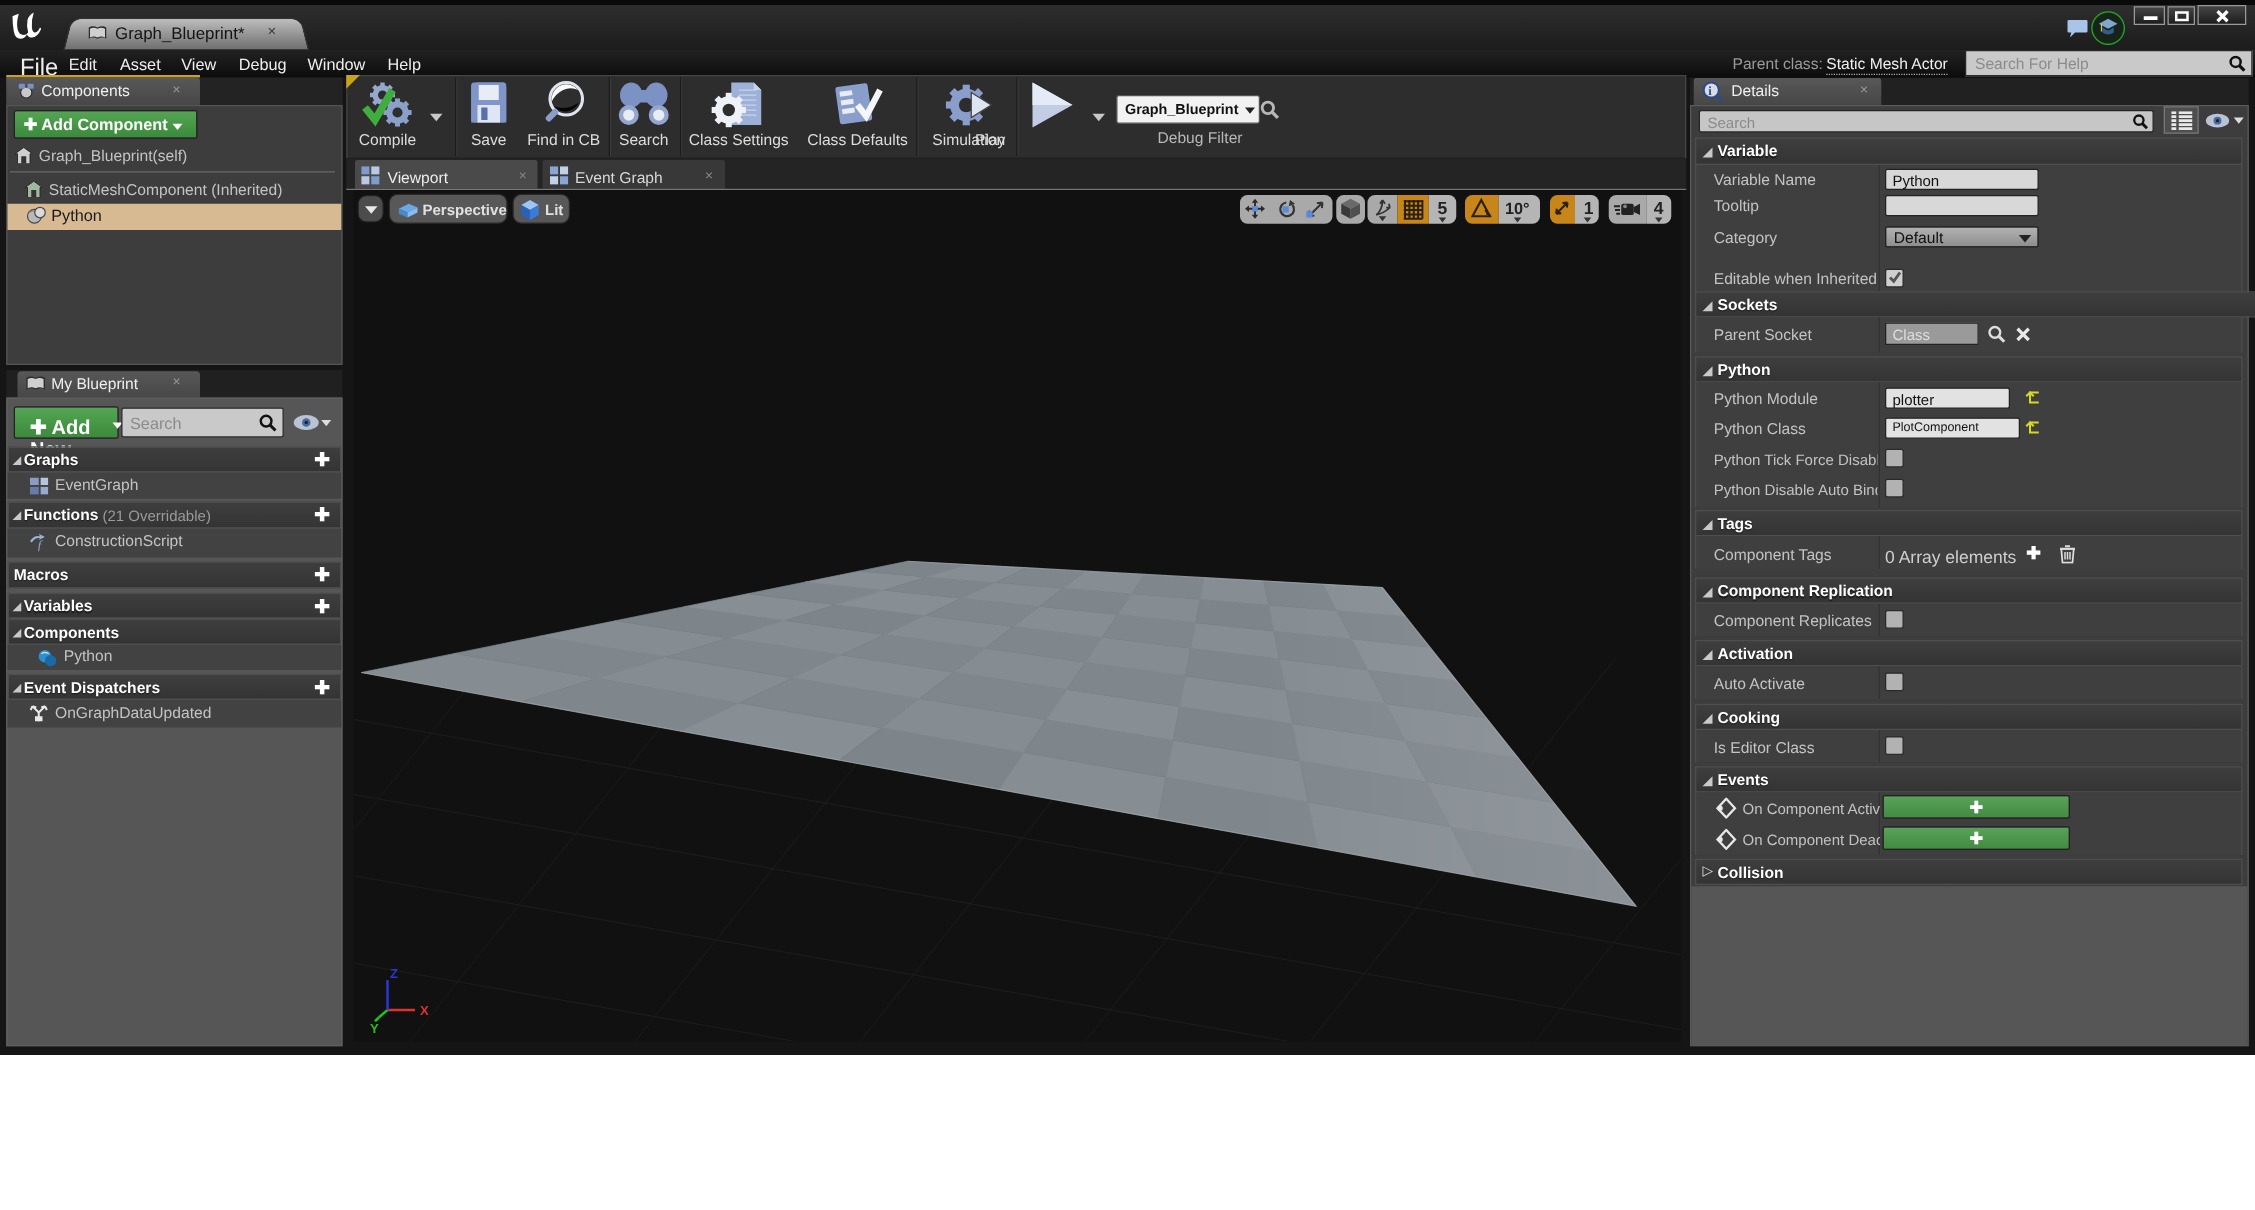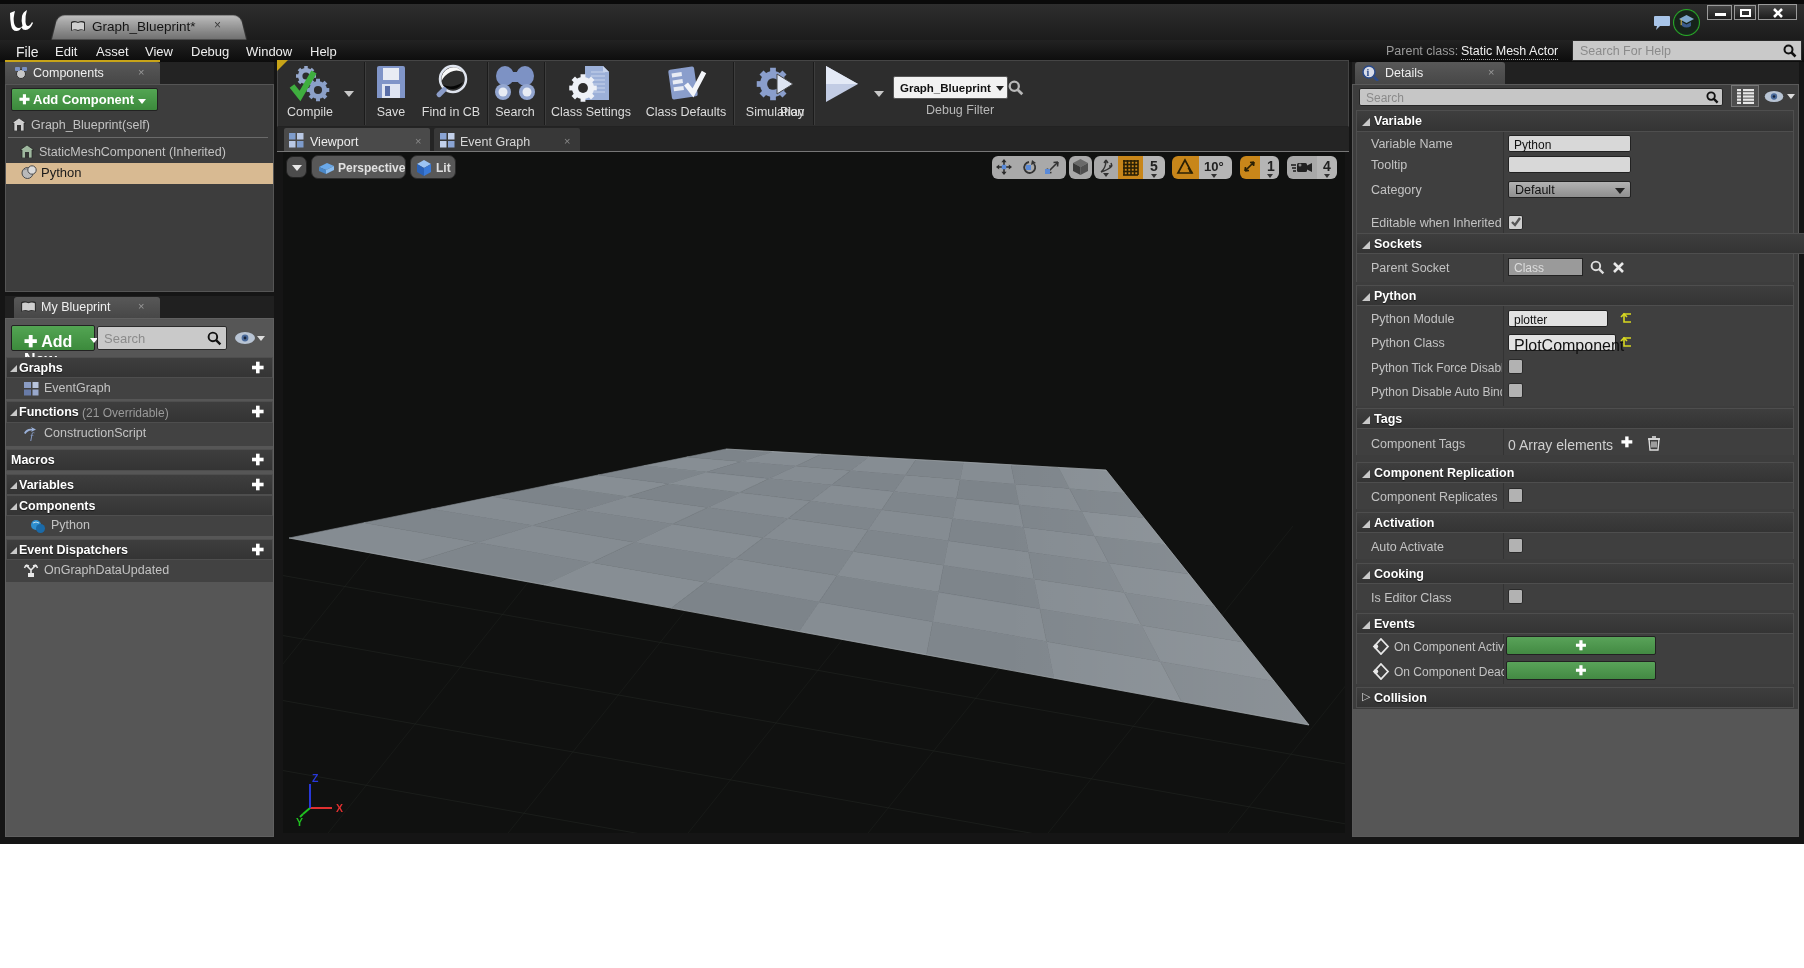--- a/index.html
+++ b/index.html
@@ -45,21 +45,21 @@
 <div class="abs" style="left:1734px;top:5px;width:22px;height:15px;border:1px solid #9a9a9a;background:linear-gradient(#454545,#1d1d1d)">
       <div class="abs" style="left:5px;top:3px;width:11px;height:8px;border:2px solid #fff"></div>
     </div>
 <div class="abs" style="left:1758px;top:4px;width:39px;height:16px;border:1px solid #9a9a9a;background:linear-gradient(#454545,#1d1d1d)">
       <svg style="position:absolute;left:13px;top:2px" width="12" height="12" viewBox="0 0 12 12">
         <path d="M2 2 L10 10 M10 2 L2 10" stroke="#fff" stroke-width="2.6"></path>
       </svg>
     </div>
 
 <div class="abs" style="left:0;top:40px;width:1804px;height:22px;background:linear-gradient(#222,#0c0c0c)"></div>
-<div class="abs" style="top:44px;left:16px;color:#eee;font-size:14px">File</div>
+<div class="abs" style="top:44px;left:16px;color:#eee;font-size:19px">File</div>
 <div class="abs" style="top:44px;left:55px;color:#eee;font-size:13px">Edit</div>
 <div class="abs" style="top:44px;left:96px;color:#eee;font-size:13px">Asset</div>
 <div class="abs" style="top:44px;left:145px;color:#eee;font-size:13px">View</div>
 <div class="abs" style="top:44px;left:191px;color:#eee;font-size:13px">Debug</div>
 <div class="abs" style="top:44px;left:246px;color:#eee;font-size:13px">Window</div>
 <div class="abs" style="top:44px;left:310px;color:#eee;font-size:13px">Help</div>
 <div class="abs" style="top:44px;left:1386px;color:#9a9a9a;font-size:12.5px">Parent class:</div>
 <div class="abs" style="top:44px;left:1461px;color:#f0f0f0;font-size:12.5px;border-bottom:1px dotted #aaa;padding-bottom:1px">Static Mesh Actor</div>
 <div class="abs" style="left:1572px;top:40px;width:230px;height:21px;background:#c9c9c9;border:1px solid #2a2a2a">
   <span style="position:absolute;left:7px;top:3px;color:#8b8b8b;font-size:12.5px">Search For Help</span>
@@ -648,21 +648,21 @@
 <div class="abs" style="left:1371px;top:312px;color:#c3c3c3;font-size:12.5px;width:130px;overflow:hidden;white-space:nowrap">Python Module</div>
 <div class="abs" style="left:1508px;top:310px;width:100px;height:17px;background:#e2e2e2;border:1px solid #222;border-radius:2px">
         <span style="position:absolute;left:5px;top:2px;color:#111;font-size:12px">plotter</span>
       </div>
 <svg class="abs" style="left:1620px;top:312px" width="13" height="13" viewBox="0 0 13 13">
         <path d="M11 2 h-7 v3 M4 2 v8 h7" stroke="#d8d820" stroke-width="1.6" fill="none"></path>
         <path d="M1 5 l3 -3 l3 3" fill="none" stroke="#d8d820" stroke-width="1.6"></path>
       </svg>
 <div class="abs" style="left:1371px;top:336px;color:#c3c3c3;font-size:12.5px;width:130px;overflow:hidden;white-space:nowrap">Python Class</div>
 <div class="abs" style="left:1508px;top:334px;width:108px;height:17px;background:#e2e2e2;border:1px solid #222;border-radius:2px">
-        <span style="position:absolute;left:5px;top:2px;color:#111;font-size:16px">PlotComponent</span>
+        <span style="position:absolute;left:5px;top:2px;color:#111;font-size:10px">PlotComponent</span>
       </div>
 <svg class="abs" style="left:1620px;top:336px" width="13" height="13" viewBox="0 0 13 13">
         <path d="M11 2 h-7 v3 M4 2 v8 h7" stroke="#d8d820" stroke-width="1.6" fill="none"></path>
         <path d="M1 5 l3 -3 l3 3" fill="none" stroke="#d8d820" stroke-width="1.6"></path>
       </svg>
 <div class="abs" style="left:1371px;top:361px;color:#c3c3c3;font-size:12px;width:131px;overflow:hidden;white-space:nowrap">Python Tick Force Disable</div>
 <div class="abs cb" style="left:1508px;top:359px"></div>
 <div class="abs" style="left:1371px;top:385px;color:#c3c3c3;font-size:12px;width:131px;overflow:hidden;white-space:nowrap">Python Disable Auto Bindi</div>
 <div class="abs cb" style="left:1508px;top:383px"></div>
 <div class="abs" style="left:1356px;top:408px;width:438px;height:21px;background:linear-gradient(#3e3e3e,#343434);border:1px solid #4e4e4e">

